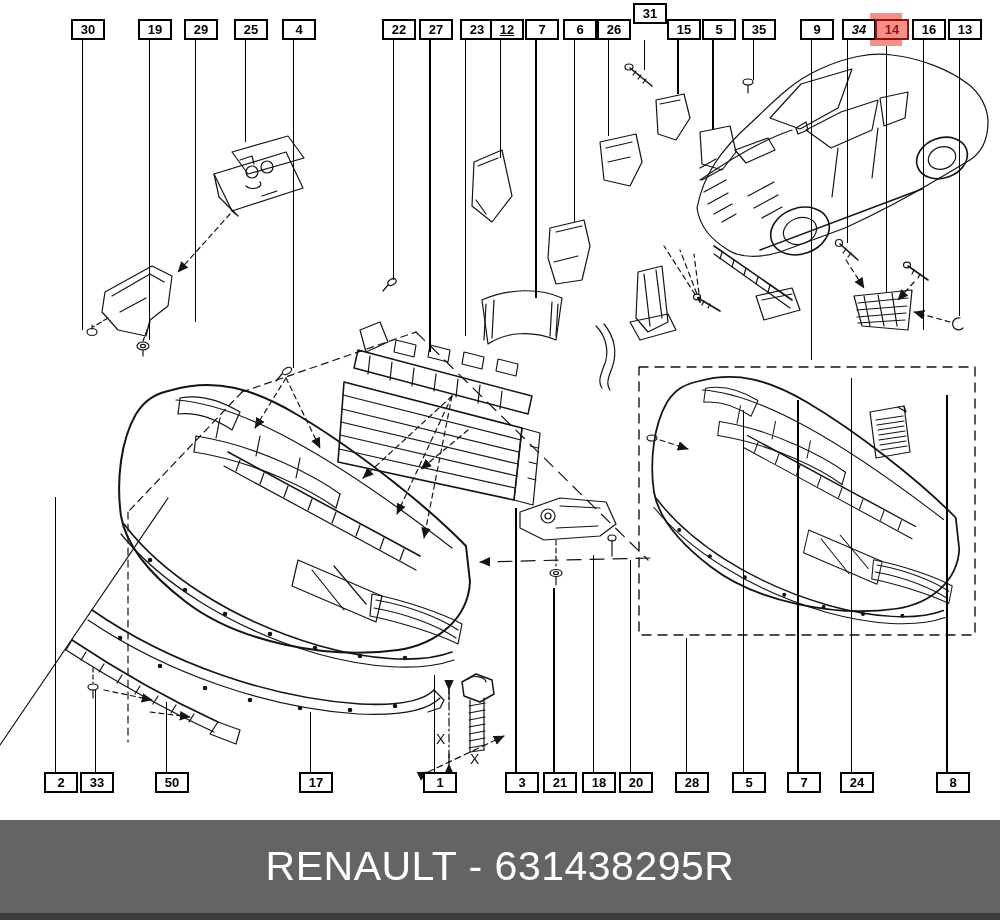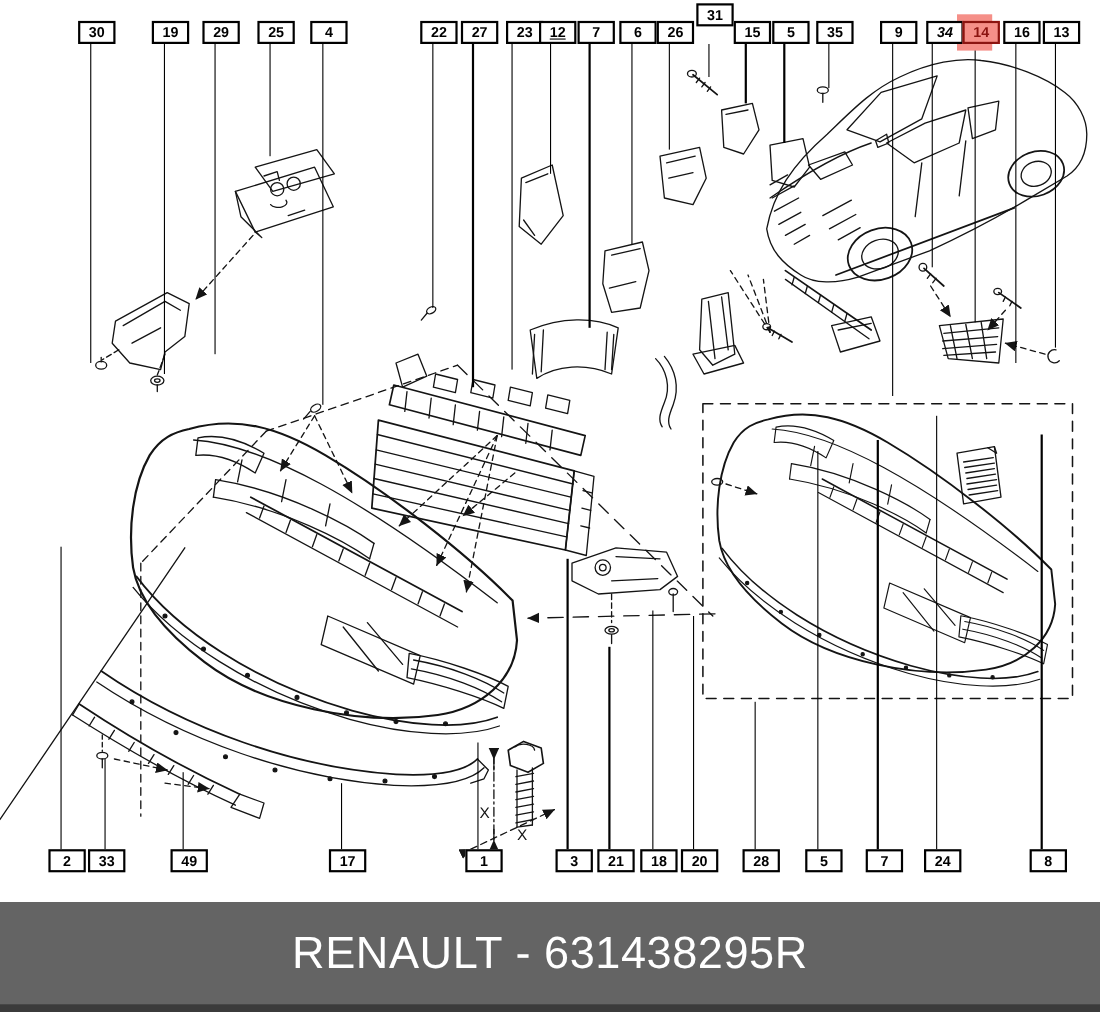--- a/index.html
+++ b/index.html
@@ -293,21 +293,21 @@
       <div class="co-box" style="left: 875px; top: 19px; border-color: rgb(140, 20, 16); color: rgb(140, 20, 16); background: rgb(245, 143, 136);">14</div>
       <div class="co-line" style="left: 922.5px; top: 40px; width: 1px; height: 290px;"></div>
       <div class="co-box" style="left: 912px; top: 19px;">16</div>
       <div class="co-line" style="left: 958.5px; top: 40px; width: 1px; height: 276px;"></div>
       <div class="co-box" style="left: 948px; top: 19px;">13</div>
       <div class="co-line" style="left: 54.5px; top: 497px; width: 1px; height: 275px;"></div>
       <div class="co-box" style="left: 44px; top: 772px;">2</div>
       <div class="co-line" style="left: 94.5px; top: 690px; width: 1px; height: 82px;"></div>
       <div class="co-box" style="left: 80px; top: 772px;">33</div>
       <div class="co-line" style="left: 165.5px; top: 702px; width: 1px; height: 70px;"></div>
-      <div class="co-box" style="left: 155px; top: 772px;">49</div>
+      <div class="co-box" style="left: 155px; top: 772px;">50</div>
       <div class="co-line" style="left: 309.5px; top: 712px; width: 1px; height: 60px;"></div>
       <div class="co-box" style="left: 299px; top: 772px;">17</div>
       <div class="co-line" style="left: 433.5px; top: 675px; width: 1px; height: 97px;"></div>
       <div class="co-box" style="left: 423px; top: 772px;">1</div>
       <div class="co-line" style="left: 515px; top: 508px; width: 2px; height: 264px;"></div>
       <div class="co-box" style="left: 505px; top: 772px;">3</div>
       <div class="co-line" style="left: 553px; top: 588px; width: 2px; height: 184px;"></div>
       <div class="co-box" style="left: 543px; top: 772px;">21</div>
       <div class="co-line" style="left: 592.5px; top: 555px; width: 1px; height: 217px;"></div>
       <div class="co-box" style="left: 582px; top: 772px;">18</div>

